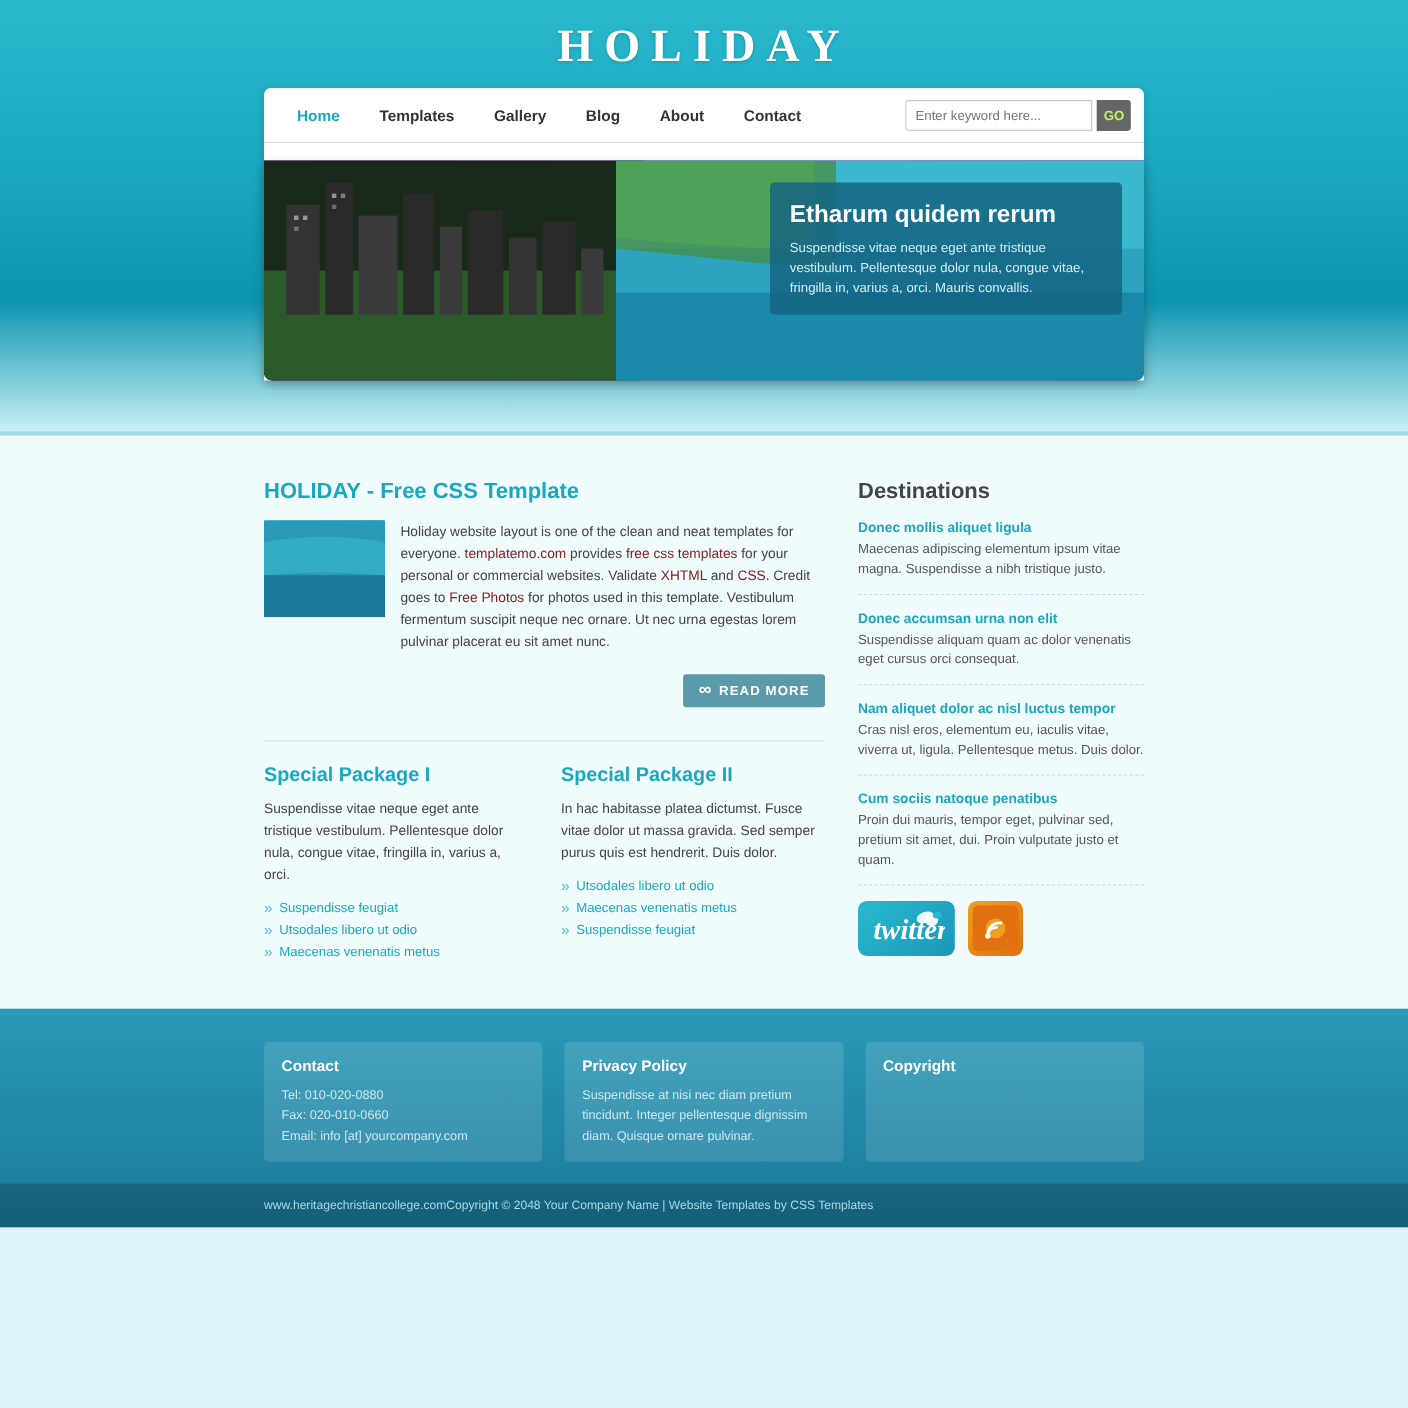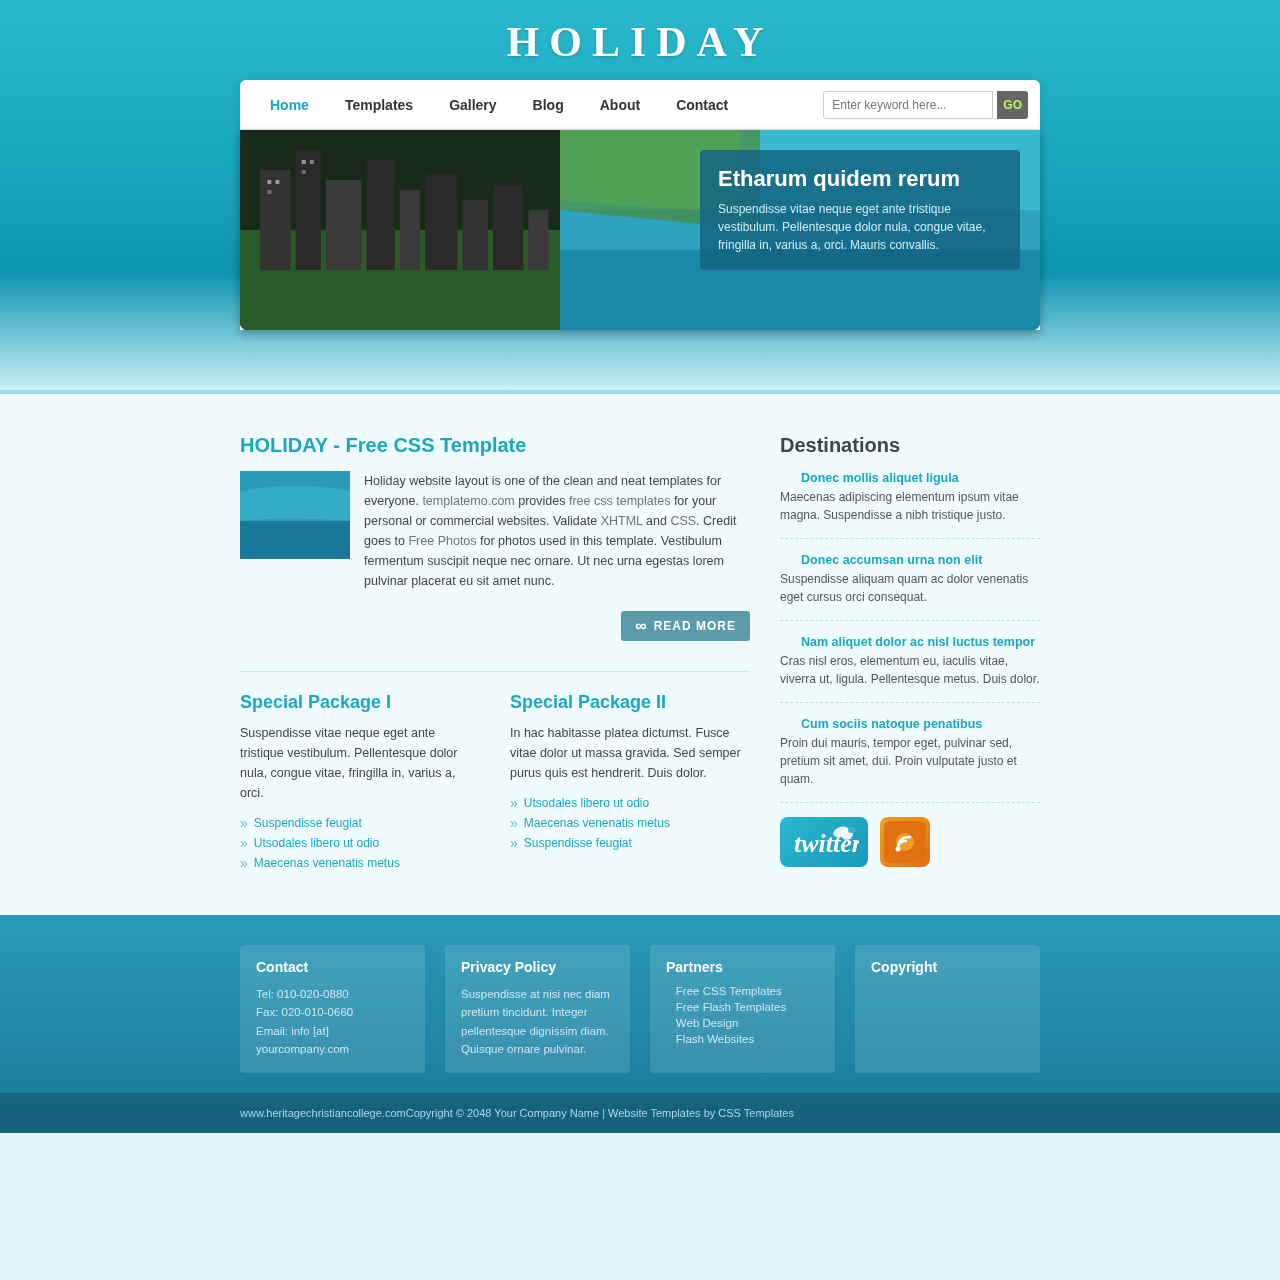--- a/index.html
+++ b/index.html
@@ -81,21 +81,21 @@
       border: none;
       border-radius: 0 3px 3px 0;
       font-size: 12px;
       font-weight: bold;
       cursor: pointer;
     }
 
     
     .hero-image-wrap {
       width: 800px;
-      margin: 0 auto;
+      margin: 16px auto;
       background: #4c1d95;
       border-radius: 0 0 8px 8px;
       overflow: hidden;
       box-shadow: 0 4px 12px rgba(0,0,0,0.2);
       position: relative;
       height: 200px;
     }
     .hero-img-placeholder {
       width: 100%;
       height: 100%;
@@ -174,21 +174,21 @@
       height: 88px;
       flex-shrink: 0;
       background: linear-gradient(135deg, #4ab8cc 0%, #2a9ab8 50%, #1a6888 100%);
       border-radius: 2px;
     }
     .about-text {
       font-size: 12.5px;
       line-height: 1.6;
       color: #444;
     }
-    .about-text a { color: #737373; text-decoration: none; }
+    .about-text a { color: #7f1d1d; text-decoration: none; }
     .read-more-wrap {
       text-align: right;
       margin-bottom: 30px;
     }
     .read-more-btn {
       display: inline-flex;
       align-items: center;
       gap: 6px;
       background: #5a9aaa;
       color: #fff;
@@ -254,21 +254,20 @@
       border-bottom: 1px dashed #c0dde4;
     }
     .destination-item:last-of-type { border-bottom: none; }
     .destination-link {
       color: #1aa8bf;
       font-size: 12.5px;
       font-weight: bold;
       text-decoration: none;
       display: block;
       margin-bottom: 3px;
-      margin-left: 21px;
     }
     .destination-desc {
       font-size: 12px;
       color: #555;
       line-height: 1.5;
     }
 
     
     .social-icons {
       display: flex;
@@ -545,37 +544,20 @@
         <div>Fax: 020-010-0660</div>
         <div>Email: info [at] yourcompany.com</div>
       </div>
     </div>
 
     <div class="footer-col">
       <div class="footer-col-title">Privacy Policy</div>
       <div class="footer-col-text">Suspendisse at nisi nec diam pretium tincidunt. Integer pellentesque dignissim diam. Quisque ornare pulvinar.</div>
     </div>
 
-    <div class="footer-col">
-      <div class="footer-col-title">Partners</div>
-      <ul class="footer-links">
-        <li>
-            <a>Free CSS Templates</a>
-          </li>
-        <li>
-            <a>Free Flash Templates</a>
-          </li>
-        <li>
-            <a>Web Design</a>
-          </li>
-        <li>
-            <a>Flash Websites</a>
-          </li>
-      </ul>
-    </div>
 
     <div class="footer-col">
       <div class="footer-col-title">Copyright</div>
     </div>
 
   </div>
 
   <div class="footer-bottom">
     <div class="footer-domain">
       <span>www.heritagechristiancollege.com</span>

